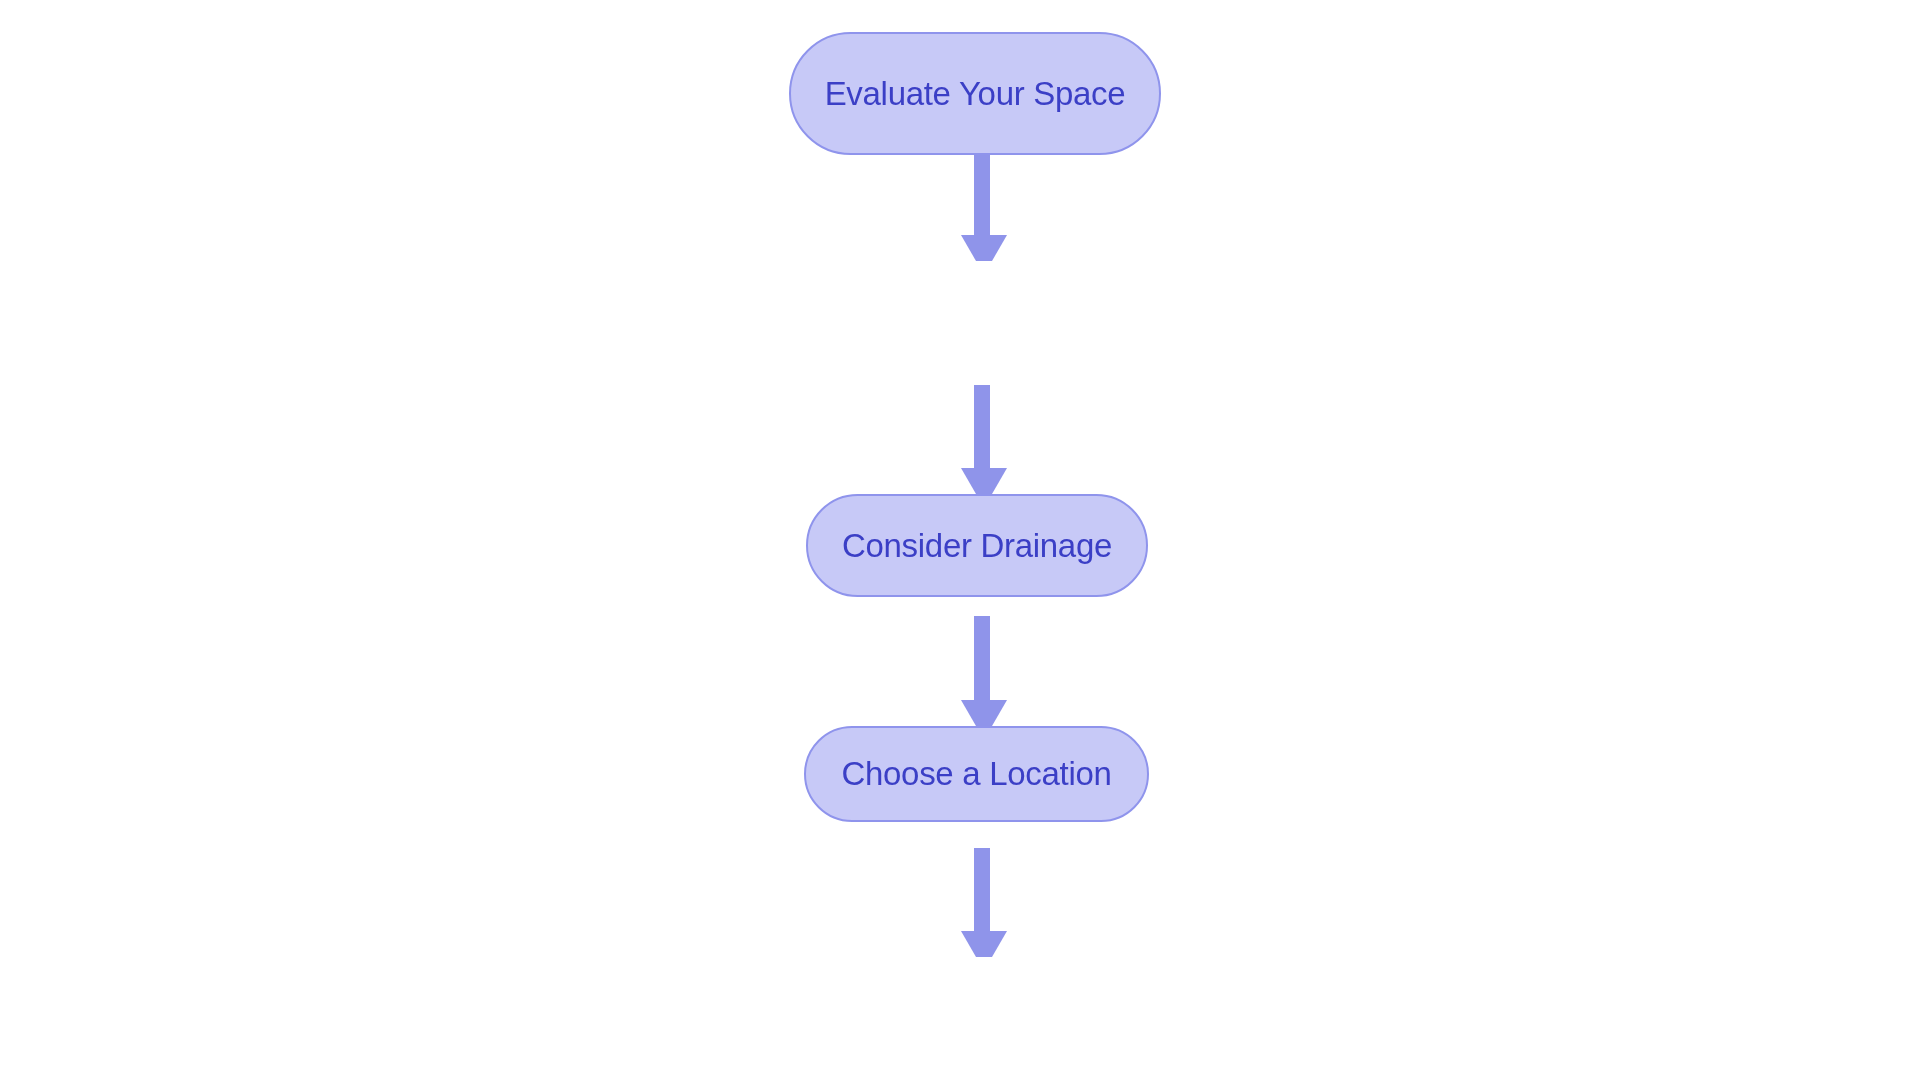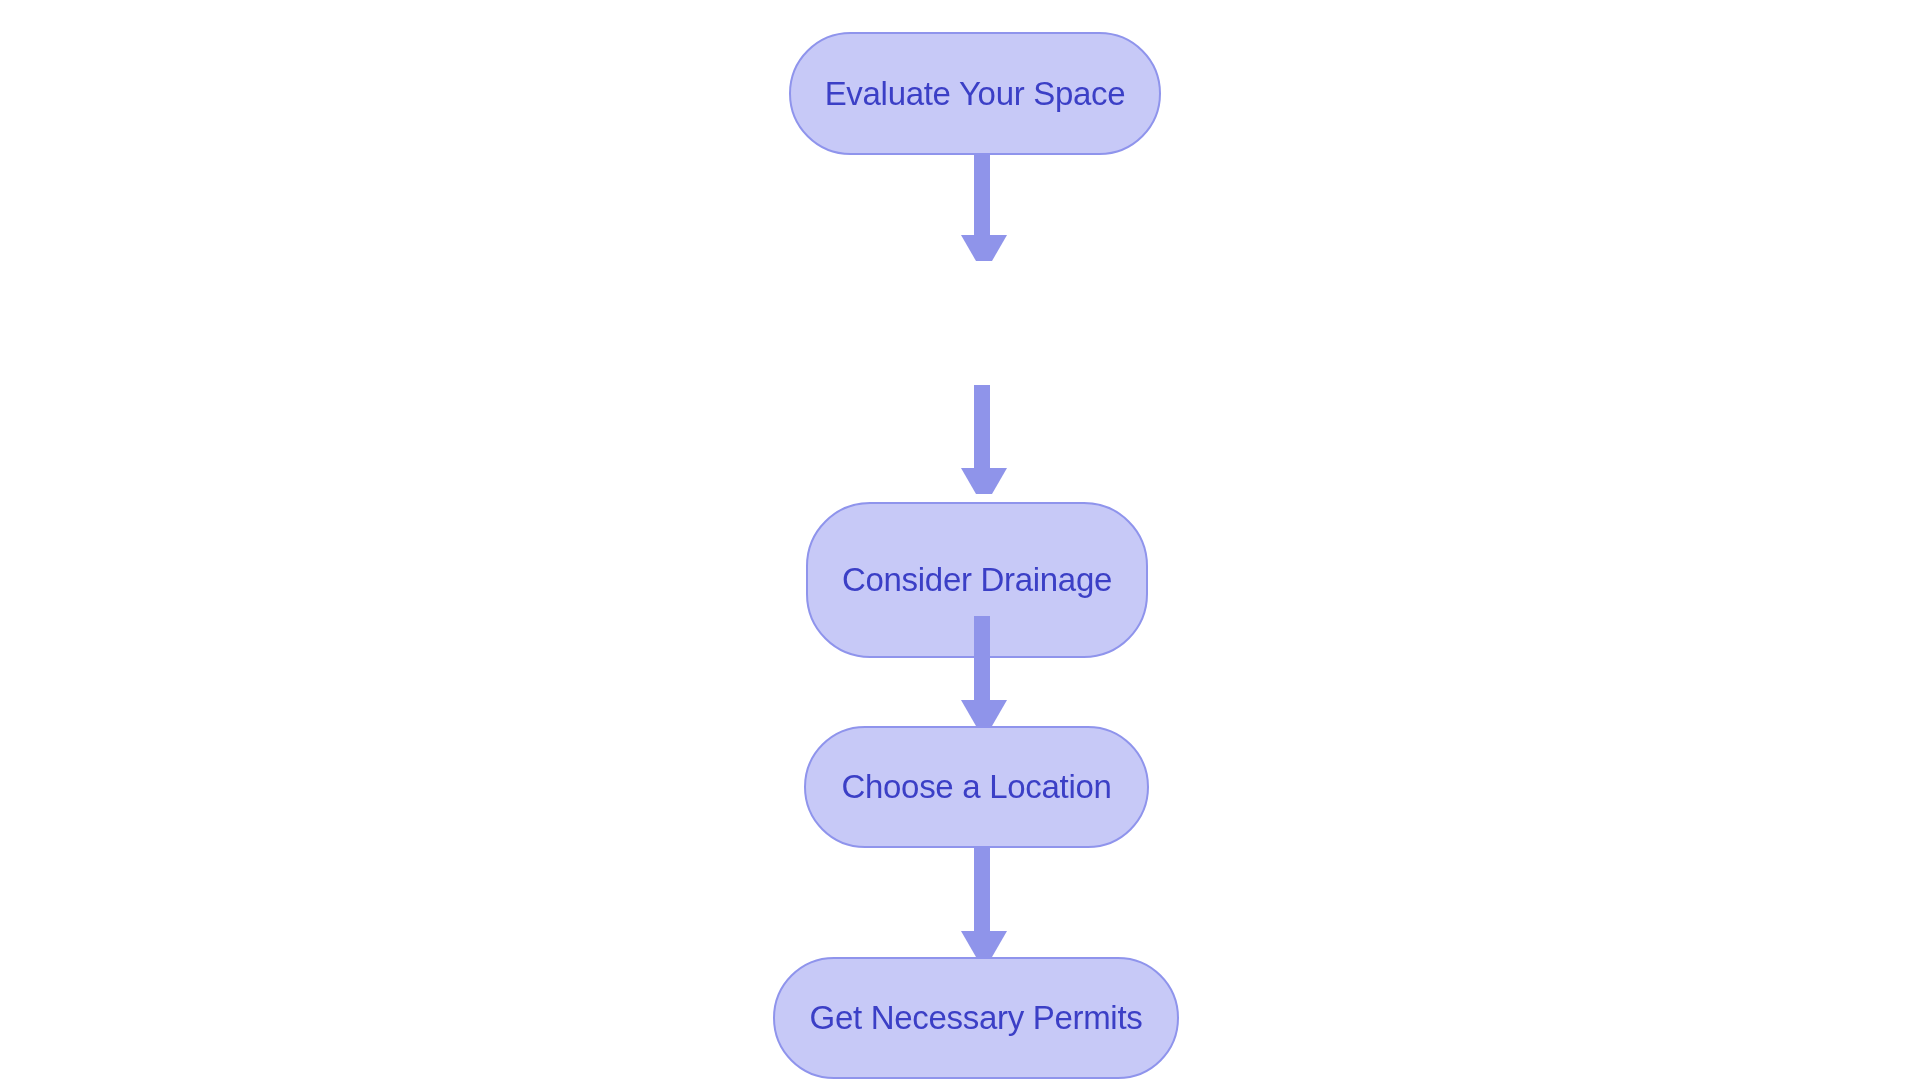--- a/index.html
+++ b/index.html
@@ -22,22 +22,22 @@
     border-radius: 64px;
   }
   .node-label {
     color: var(--node-text, #3b3fc6);
     font-size: 33px;
     letter-spacing: -0.3px;
     white-space: nowrap;
   }
   .node-1 { left: 773px; top: 16px;  width: 372px; height: 123px; }
   .node-2 { left: 773px; top: 245px; width: 372px; height: 124px; }
-  .node-3 { left: 790px; top: 478px; width: 342px; height: 156px; margin-top: 8px; }
-  .node-4 { left: 788px; top: 710px; width: 345px; height: 122px; }
+  .node-3 { left: 790px; top: 478px; width: 342px; height: 103px; }
+  .node-4 { left: 788px; top: 710px; width: 345px; height: 96px; }
   .node-5 { left: 757px; top: 941px; width: 406px; height: 122px; }
 
   .edge-line {
     position: absolute;
     left: 958px;
     width: 4px;
     background: var(--arrow, #8f94ea);
   }
   .edge-head {
     position: absolute;
@@ -88,17 +88,14 @@
 
   <div class="node node-4">
     <span class="node-label">Choose a Location</span>
   </div>
 
   <div class="edge edge-4">
     <div class="edge-line"></div>
     <div class="edge-head"></div>
   </div>
 
-  <div class="node node-5">
-    <span class="node-label">Get Necessary Permits</span>
-  </div>
 
 </div>
 
 </body></html>

